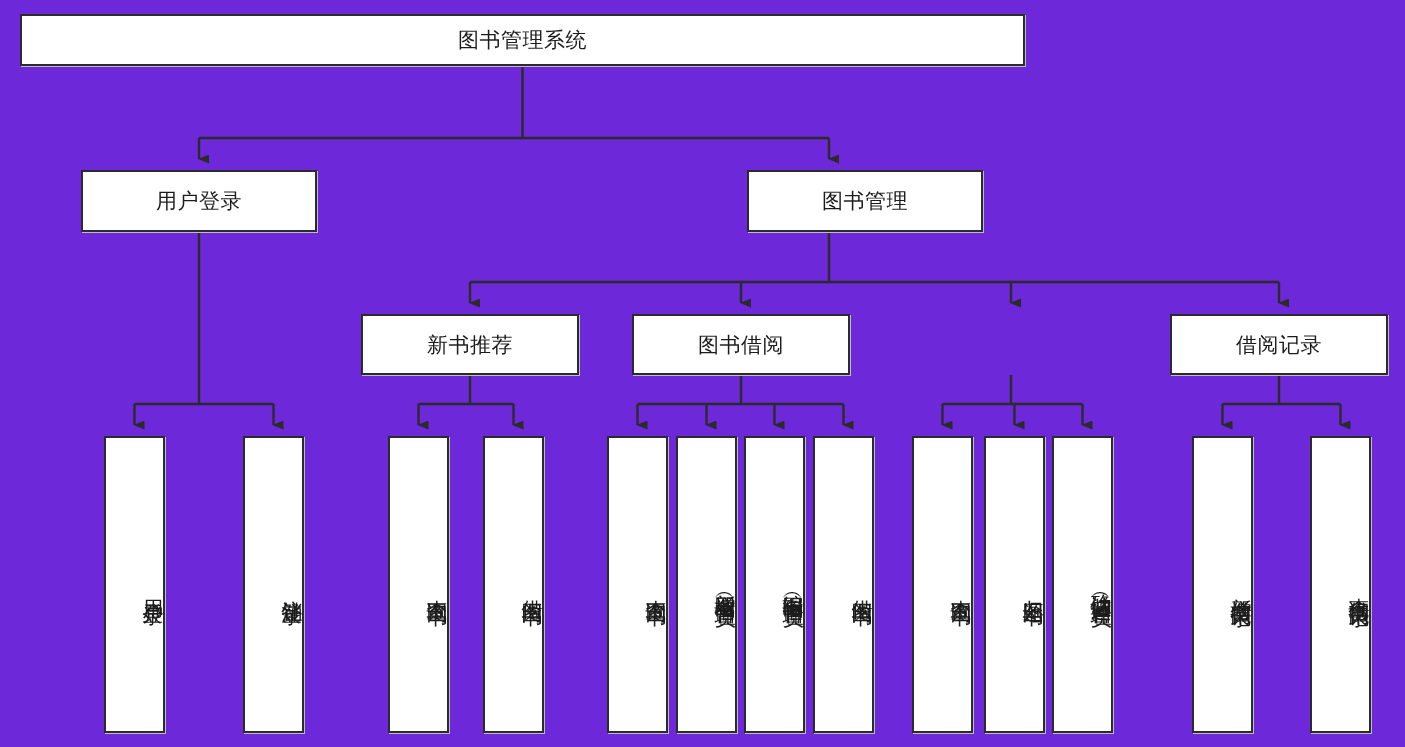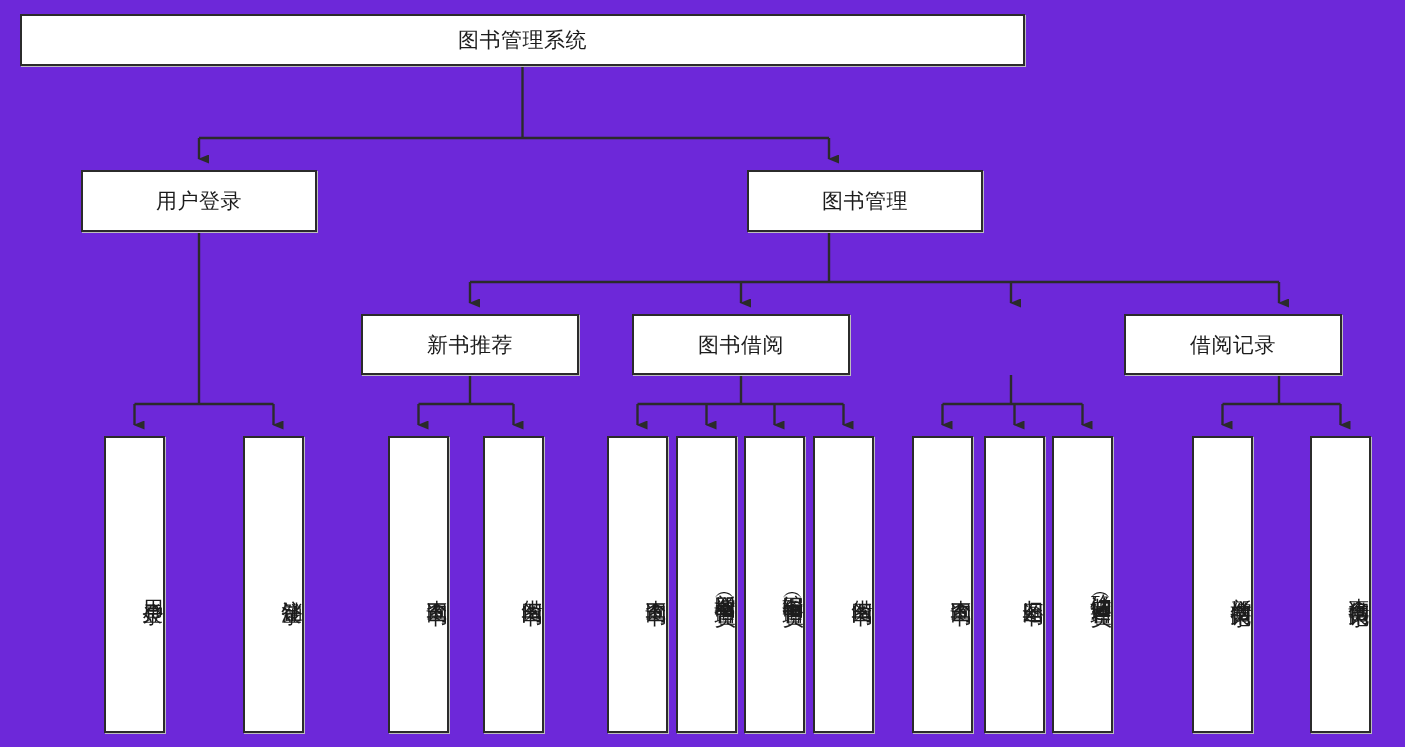--- a/index.html
+++ b/index.html
@@ -121,21 +121,21 @@
   <div class="node node-h" id="n-book-manage" style="left: 711px; top: 170px; width: 236px; height: 62px; margin-left: 36px;">
       <span>图书管理</span>
     </div>
 
   <div class="node node-h" id="n-new-book-rec" style="left: 361px; top: 314px; width: 218px; height: 61px; font-family: Liberation Mono, monospace;">
       <span>新书推荐</span>
     </div>
   <div class="node node-h" id="n-book-borrow" style="left: 632px; top: 314px; width: 218px; height: 61px;">
       <span>图书借阅</span>
     </div>
-  <div class="node node-h" id="n-borrow-record" style="left: 1124px; top: 314px; width: 218px; height: 61px;">
+  <div class="node node-h" id="n-borrow-record" style="left: 1170px; top: 314px; width: 218px; height: 61px;">
       <span>借阅记录</span>
     </div>
 
   <div class="node node-v" id="n-leaf-user-login" style="left: 104px; top: 436px; width: 61px; height: 297px;">
       <span>用户登录</span>
     </div>
   <div class="node node-v" id="n-leaf-logout" style="left: 243px; top: 436px; width: 61px; height: 297px;">
       <span>注销登录</span>
     </div>
   <div class="node node-v" id="n-leaf-query-book-1" style="left: 388px; top: 436px; width: 61px; height: 297px;">

